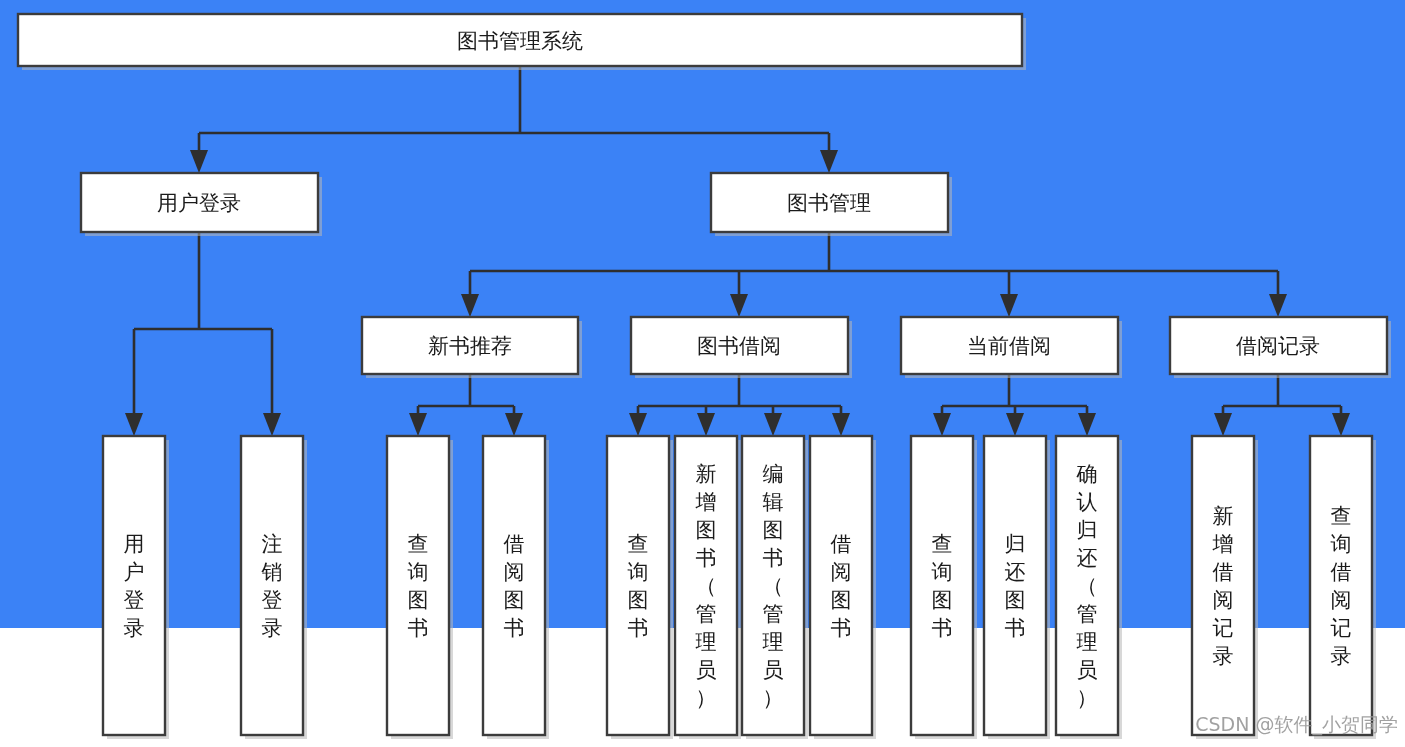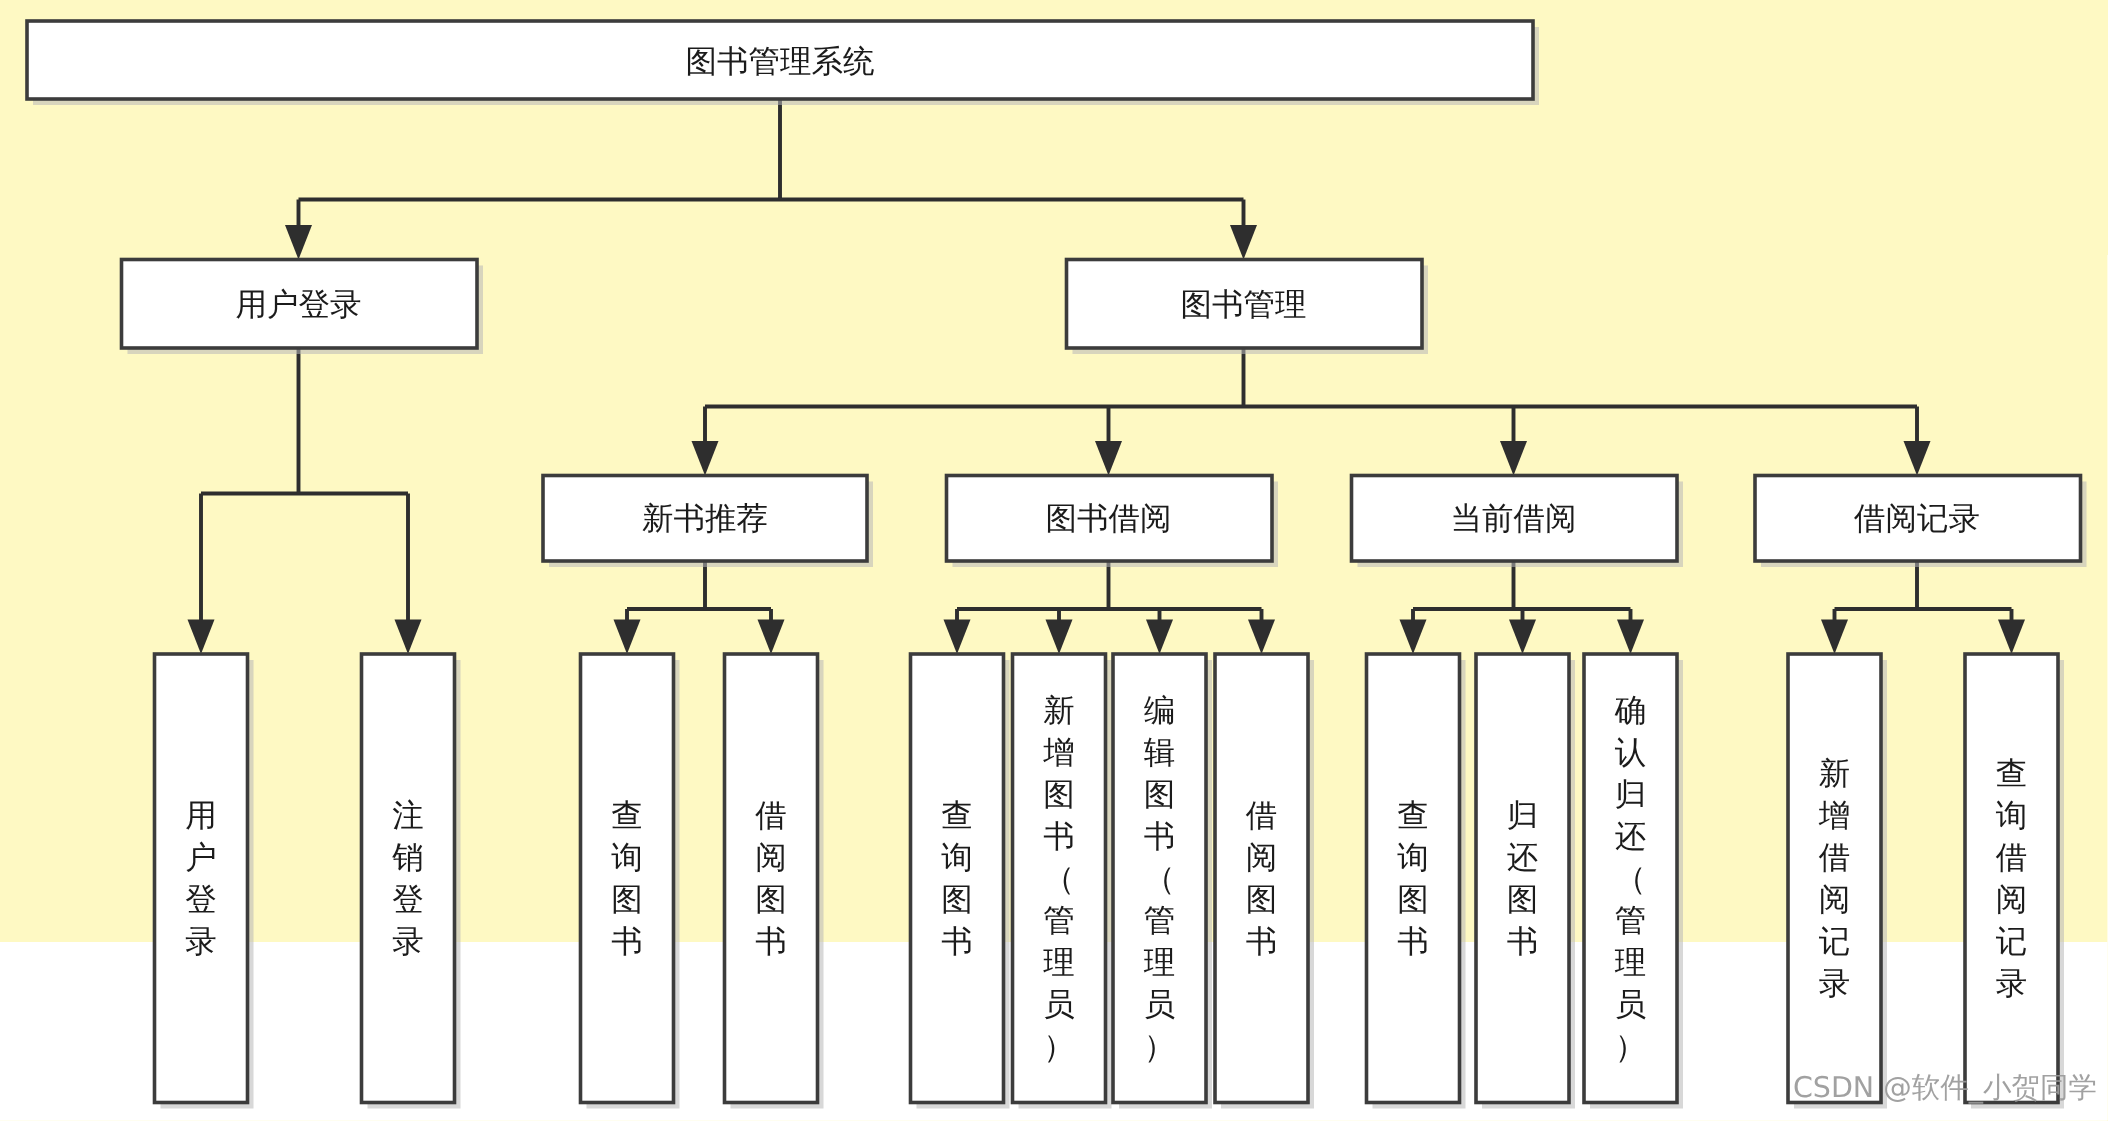--- a/index.html
+++ b/index.html
@@ -11,21 +11,21 @@
   body {
     width: 1405px;
     height: 747px;
     overflow: hidden;
     font-family: "DejaVu Sans", "Liberation Sans", sans-serif;
   }
   #diagram-root {
     position: relative;
     width: 1405px;
     height: 628px;
-    background: #fef9c3;
+    background: #3b82f6;
   }
   svg#flow-svg {
     position: absolute;
     left: 0;
     top: 0;
     width: 1405px;
     height: 747px;
     display: block;
   }
   .node-box {

